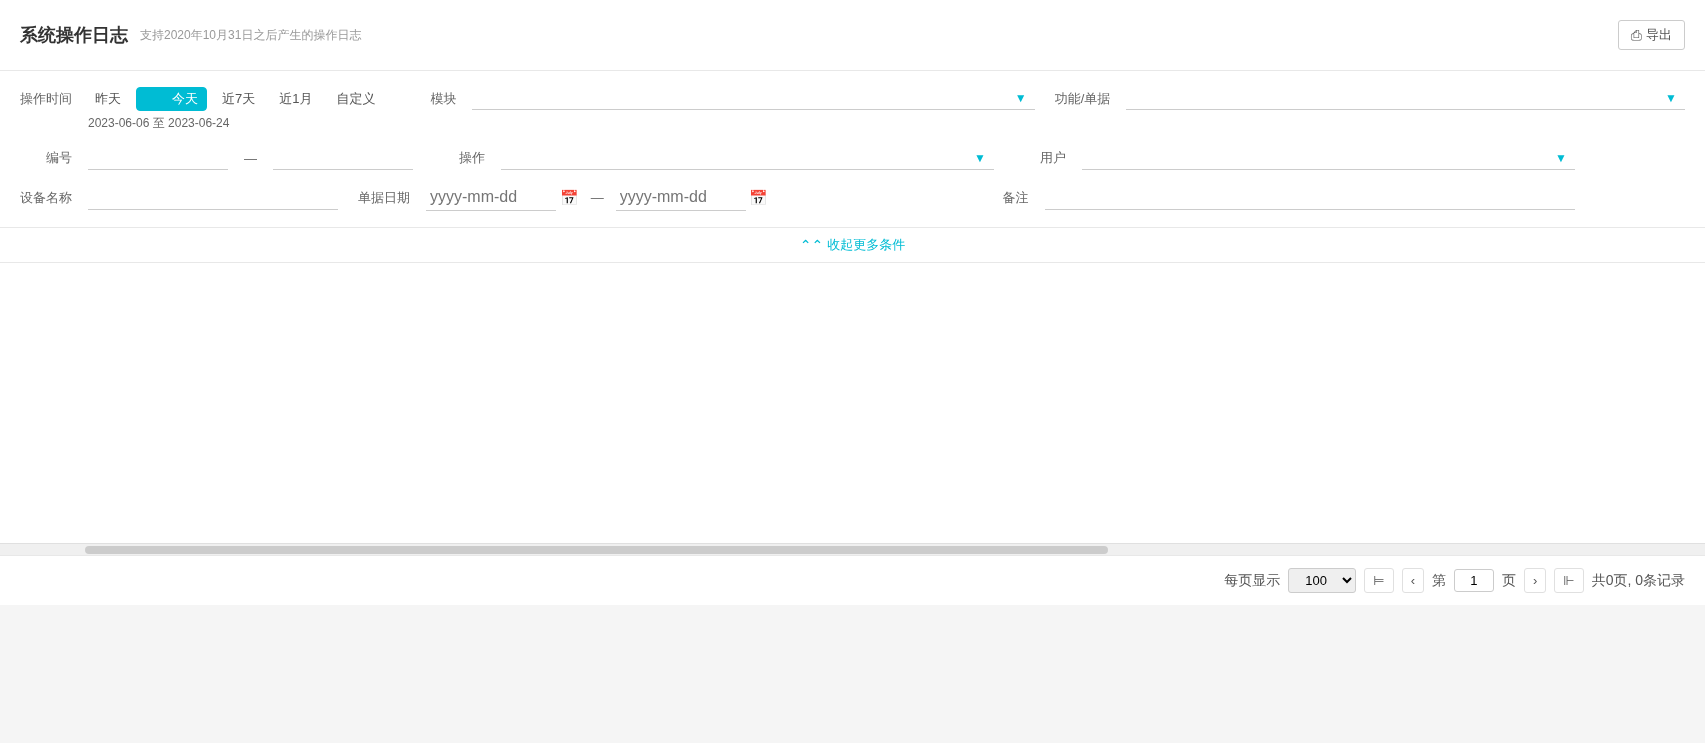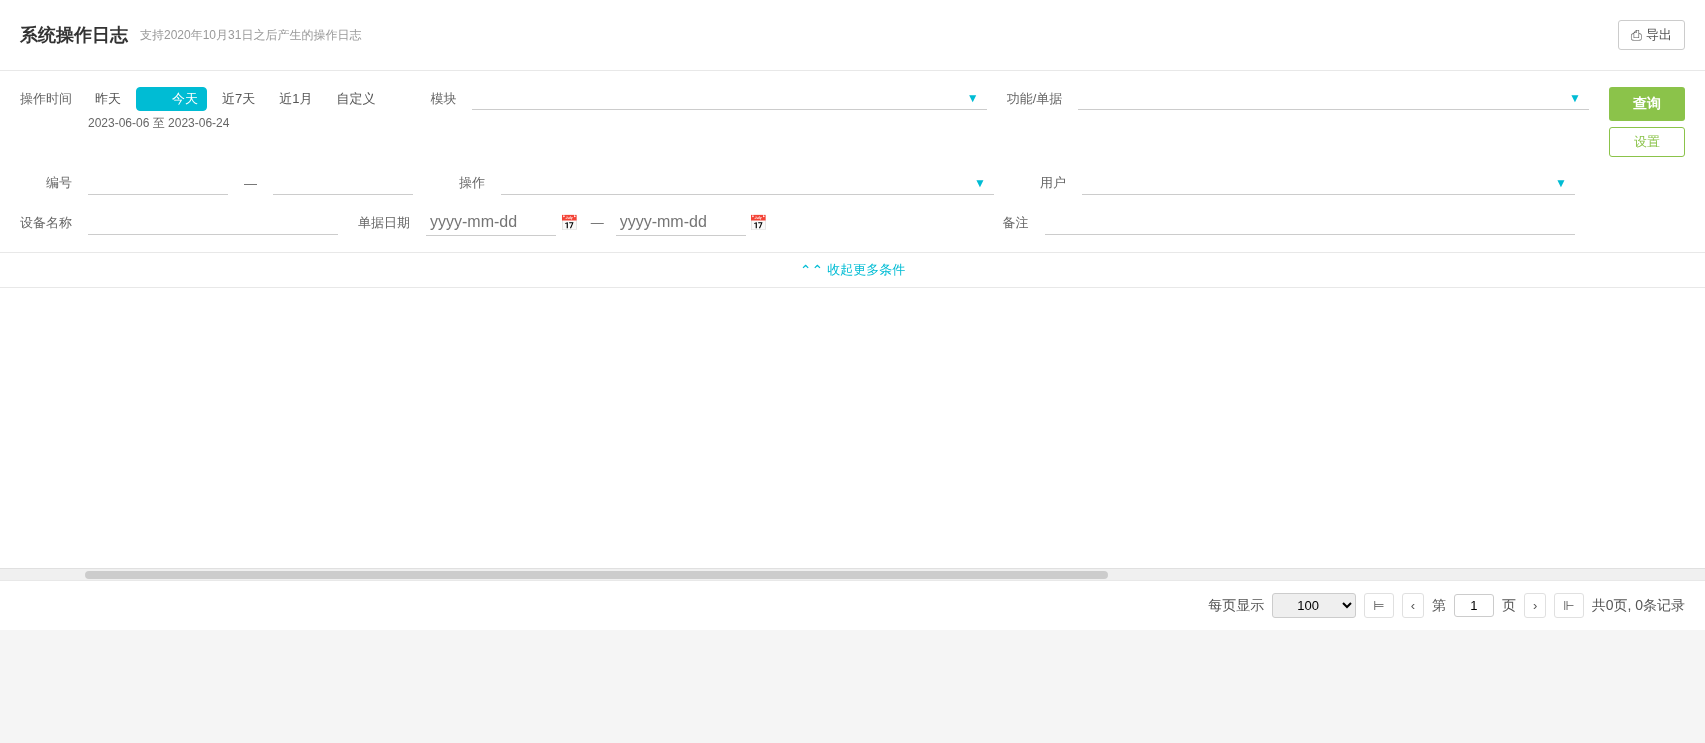--- a/index.html
+++ b/index.html
@@ -92,21 +92,21 @@
       height: 8px; background: #ccc; border-radius: 4px;
       width: 60%; margin: 2px auto; position: absolute; left: 5%;
     }
 
     .pagination-bar {
       display: flex; align-items: center; justify-content: flex-end;
       padding: 12px 20px; background: #fff; border-top: 1px solid #e8e8e8; gap: 8px;
     }
     .pagination-label { color: #555; font-size: 14px; }
     .page-size-select {
-      border: 1px solid #ccc; border-radius: 3px; padding: 3px 20px;
+      border: 1px solid #ccc; border-radius: 3px; padding: 3px 12px;
       font-size: 13px; cursor: pointer;
     }
     .page-nav-btn {
       border: 1px solid #e0e0e0; background: #fff; padding: 4px 8px;
       border-radius: 3px; cursor: pointer; color: #555; font-size: 13px;
     }
     .page-input {
       border: 1px solid #ccc; border-radius: 3px; width: 40px; text-align: center;
       padding: 3px 4px; font-size: 13px;
     }
@@ -160,24 +160,20 @@
     </div>
 
     <div style="display:flex; align-items:center; gap:8px; flex:1;">
       <span class="filter-label">功能/单据</span>
       <div class="select-box" style="flex:1;">
         <span class="select-box-inner"></span>
         <span class="select-arrow">▼</span>
       </div>
     </div>
 
-    <div class="action-buttons">
-      <button class="query-btn">查询</button>
-      <button class="settings-btn">设置</button>
-    </div>
   </div>
 
   <div style="display:flex; align-items:center; margin-bottom:14px; gap:20px;">
 
     <div style="display:flex; align-items:center; gap:8px; min-width:280px;">
       <span class="filter-label">编号</span>
       <input class="input-box" style="width: 120px;">
       <span class="dash">—</span>
       <input class="input-box" style="width: 120px;">
     </div>

